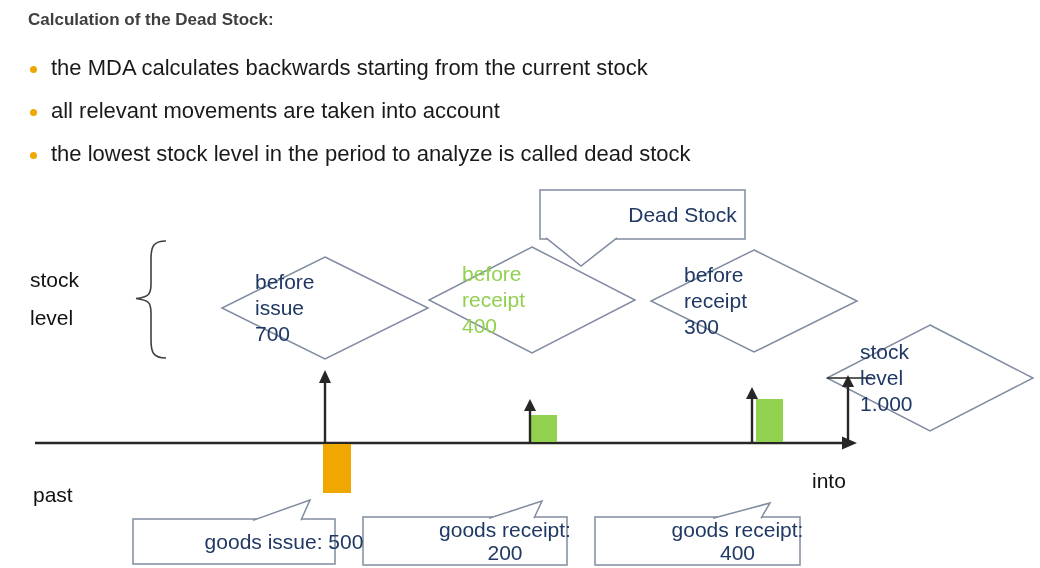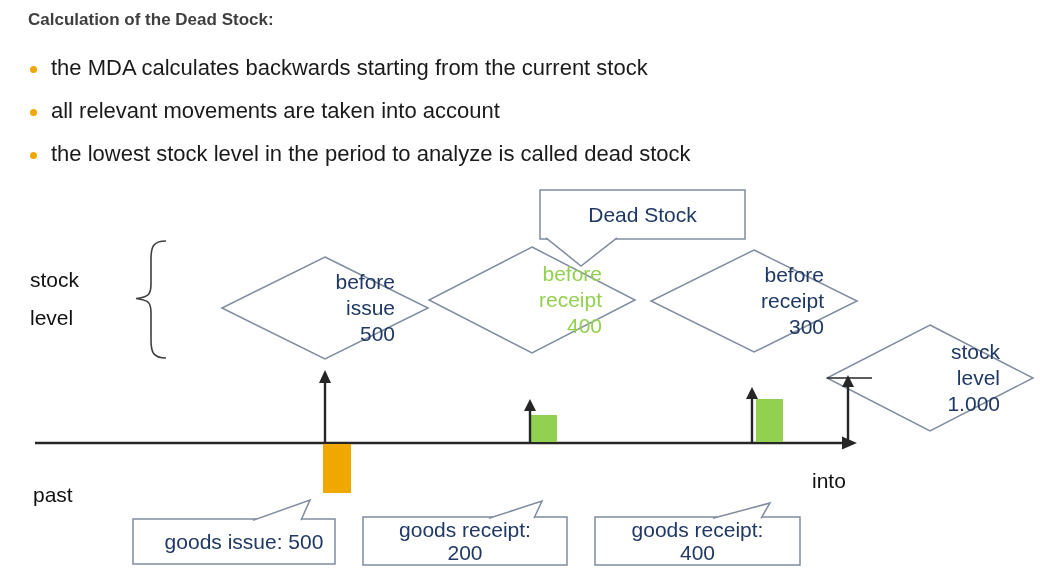--- a/index.html
+++ b/index.html
@@ -34,24 +34,24 @@
   .callout-rect{fill:#ffffff;stroke:var(--shape-border);stroke-width:1.5;}
   .tail{fill:#ffffff;stroke:var(--shape-border);stroke-width:1.5;}
   .axis{stroke:var(--axis-black);stroke-width:2.4;}
   .thin{stroke:var(--axis-black);stroke-width:1.5;}
   .ah{fill:var(--axis-black);}
   .brace{fill:none;stroke:#404040;stroke-width:1.6;}
   .bar-issue{fill:var(--accent-orange);}
   .bar-receipt{fill:var(--receipt-green);}
 
   .overlay{position:absolute;font-size:21px;color:var(--text-navy);}
-  .dlabel{width:140px;text-align:right;line-height:26px;}
+  .dlabel{width:140px;text-align:left;line-height:26px;}
   .dlabel.green{color:var(--receipt-green);}
   .boxlabel{display:flex;flex-direction:column;align-items:center;justify-content:center;
-            text-align:right;line-height:23px;}
+            text-align:right;line-height:23px;padding-left:40px;}
   .plain{color:#111111;}
 </style>
 </head>
 <body>
 
 <div class="slide">
 
   <div class="title">Calculation of the Dead Stock:</div>
 
   <div class="bullet-item b2">
@@ -103,21 +103,21 @@
     <rect class="callout-rect" x="595" y="517" width="205" height="48"></rect>
     <path class="tail" d="M713,518.3 L770,503 L761,518.3"></path>
   </svg>
 
   <div class="overlay plain" style="left:30px;top:268px;">stock</div>
   <div class="overlay plain" style="left:30px;top:306px;">level</div>
 
   <div class="overlay dlabel" style="left:255px;top:269px;">
     <div>before</div>
     <div>issue</div>
-    <div>500</div>
+    <div>700</div>
   </div>
   <div class="overlay dlabel green" style="left:462px;top:261px;">
     <div>before</div>
     <div>receipt</div>
     <div>400</div>
   </div>
   <div class="overlay dlabel" style="left:684px;top:262px;">
     <div>before</div>
     <div>receipt</div>
     <div>300</div>

